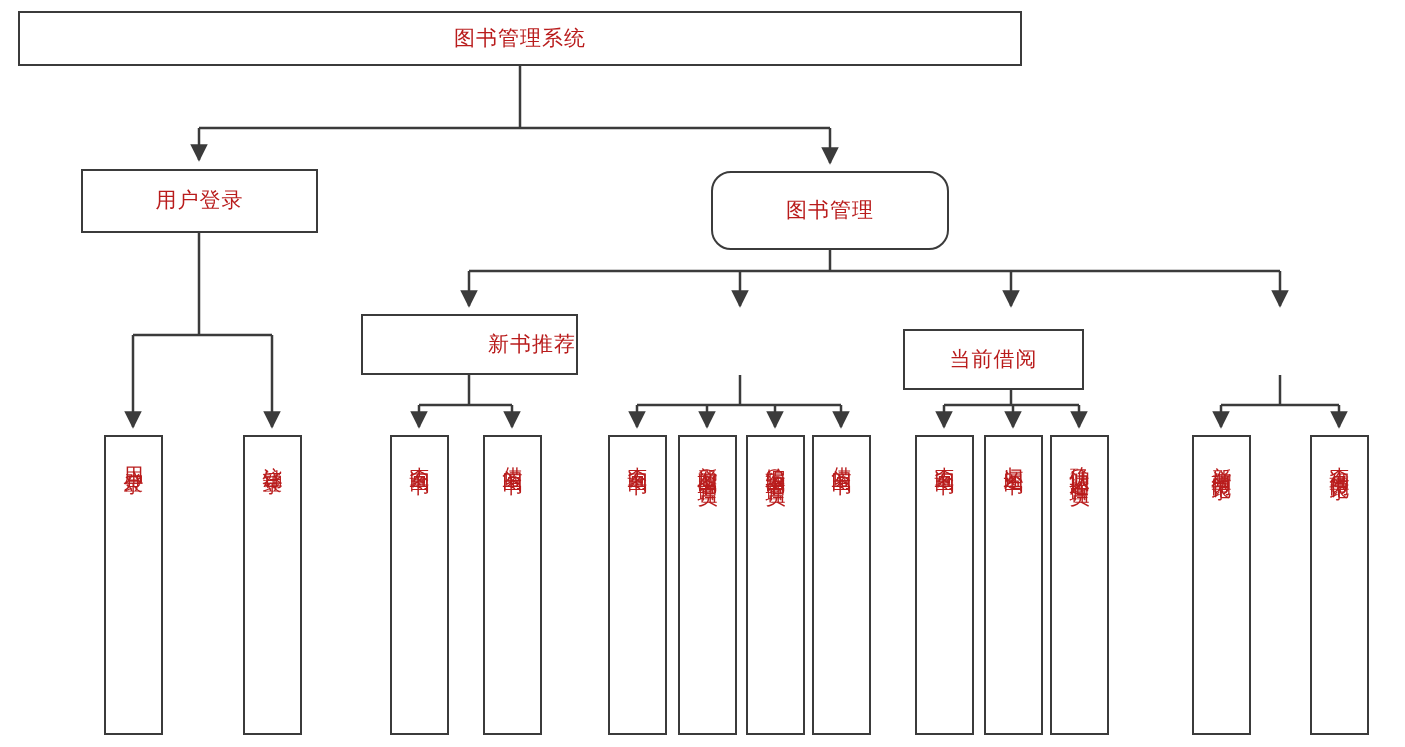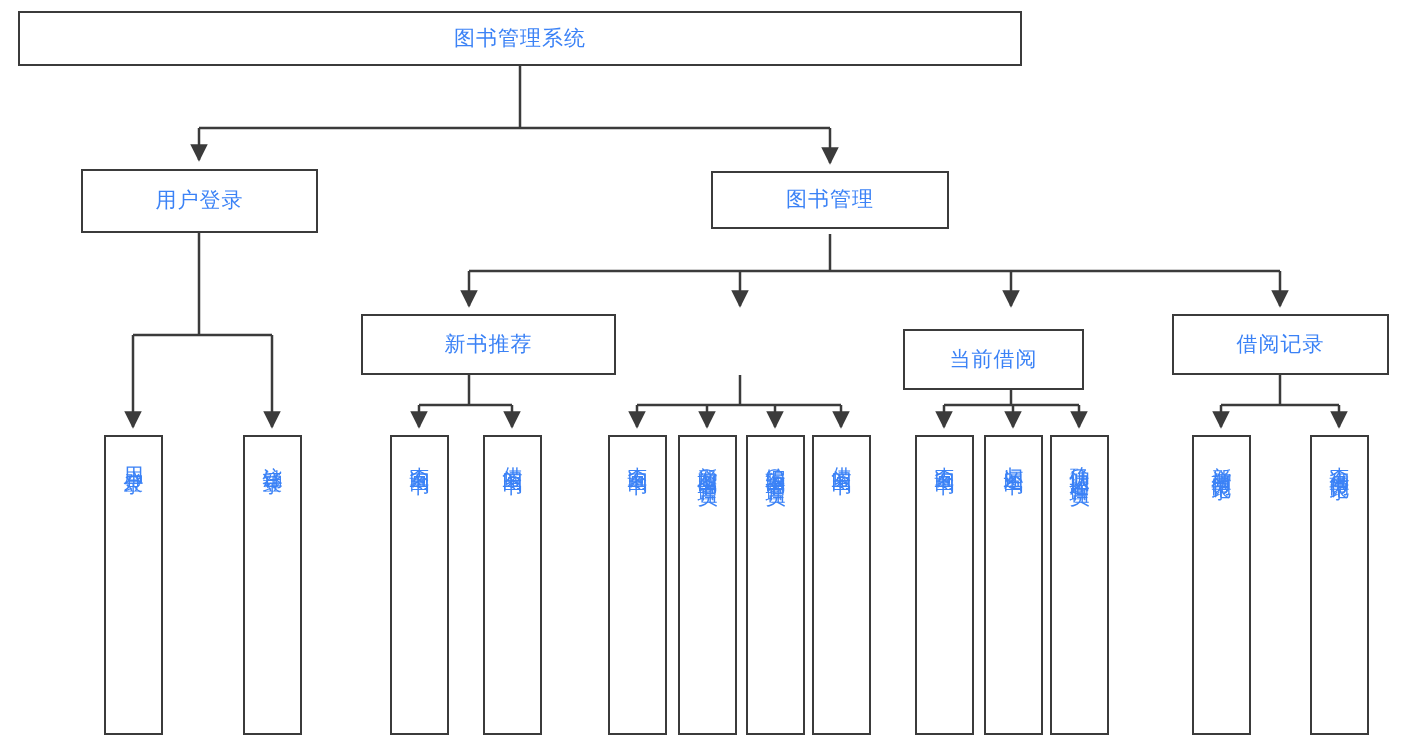--- a/index.html
+++ b/index.html
@@ -34,21 +34,21 @@
     display: flex;
     align-items: center;
     justify-content: center;
     color: #2b2b2b;
   }
   .node-label {
     font-size: 21px;
     line-height: 1.1;
     letter-spacing: 1px;
     white-space: nowrap;
-    color: #3b82f6;
+    color: #b91c1c;
   }
   
   .node.vertical {
     align-items: flex-start;
     padding-top: 14px;
   }
   .node.vertical .node-label {
     writing-mode: vertical-rl;
     text-orientation: upright;
     font-size: 20px;
@@ -121,32 +121,29 @@
     </g>
   </svg>
 
   <div class="node" style="left:18px; top:11px; width:1004px; height:55px;">
     <span class="node-label">图书管理系统</span>
   </div>
 
   <div class="node" style="left:81px; top:169px; width:237px; height:64px;">
     <span class="node-label">用户登录</span>
   </div>
-  <div class="node" style="left:711px; top:171px; width:238px; height:58px;">
+  <div class="node" style="left:711px; top:171px; width:238px; height:79px;border-radius:20px;">
     <span class="node-label">图书管理</span>
   </div>
 
-  <div class="node" style="left:361px; top:314px; width:255px; height:61px;">
+  <div class="node" style="left:361px; top:314px; width:217px; height:61px;justify-content:flex-end;">
     <span class="node-label">新书推荐</span>
   </div>
   <div class="node" style="left:903px; top:314px; width:181px; height:61px;margin-top:15px;">
     <span class="node-label">当前借阅</span>
-  </div>
-  <div class="node" style="left:1172px; top:314px; width:217px; height:61px;">
-    <span class="node-label">借阅记录</span>
   </div>
 
   <div class="node vertical" style="left:104px; top:435px; width:59px; height:300px;">
     <span class="node-label">用户登录</span>
   </div>
   <div class="node vertical" style="left:243px; top:435px; width:59px; height:300px;">
     <span class="node-label">注销登录</span>
   </div>
 
   <div class="node vertical" style="left:390px; top:435px; width:59px; height:300px;">

